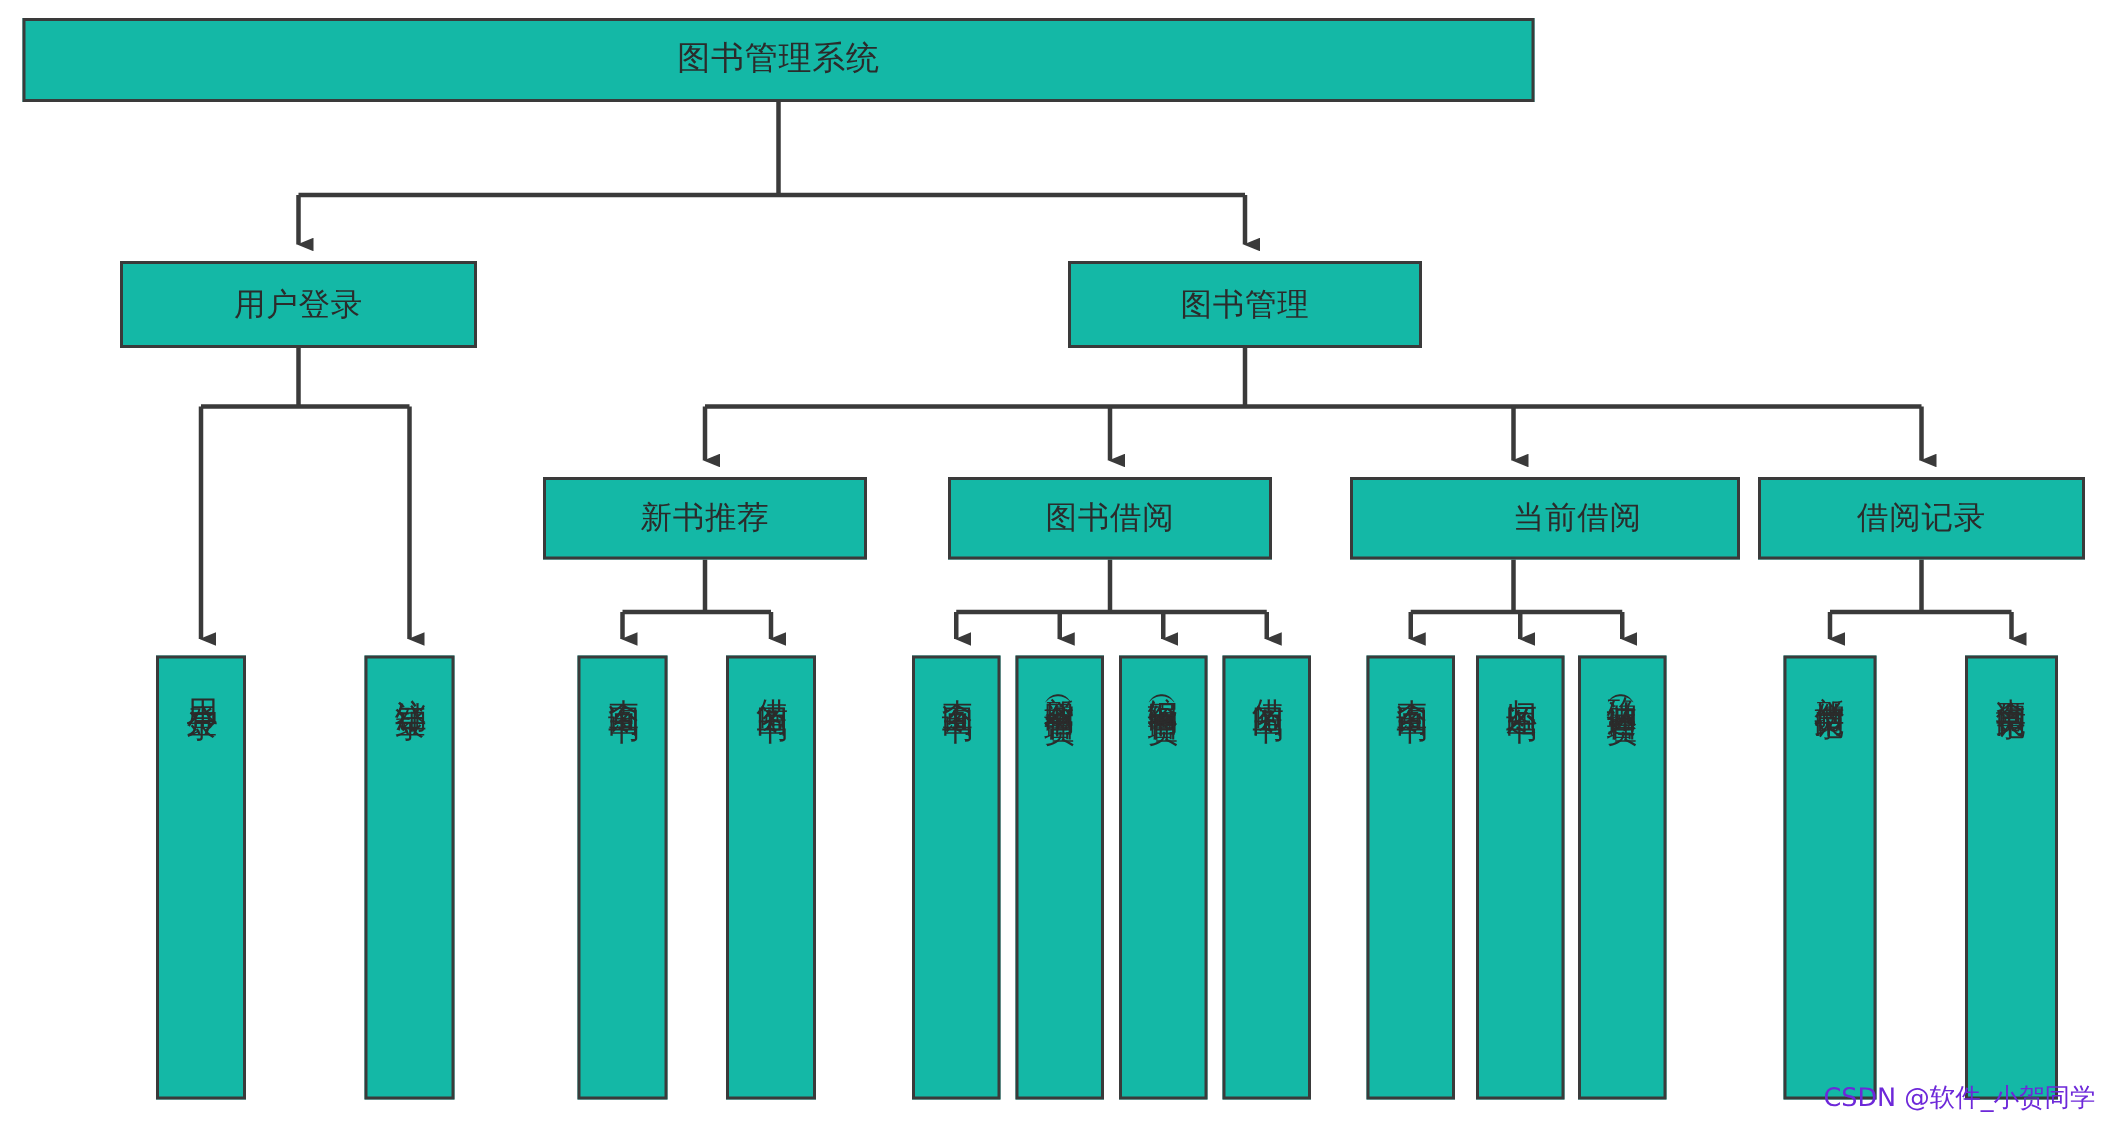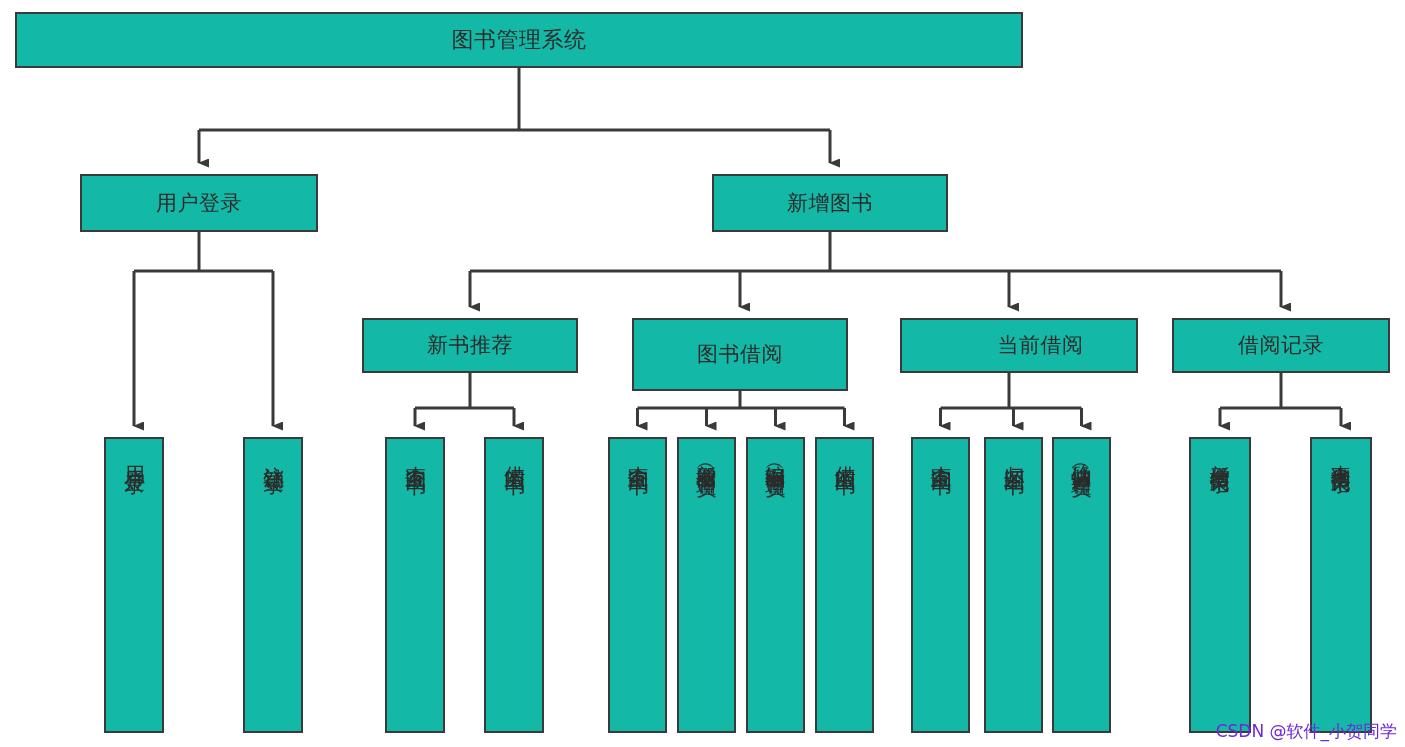--- a/index.html
+++ b/index.html
@@ -126,29 +126,29 @@
   </svg>
 
   <div class="watermark">CSDN @软件_小贺同学</div>
 <div class="node horiz root" style="left: 15px; top: 12px; width: 1008px; height: 56px;">
       <span class="label">图书管理系统</span>
     </div>
     <div class="node horiz" style="left: 80px; top: 174px; width: 238px; height: 58px;">
       <span class="label">用户登录</span>
     </div>
     <div class="node horiz" style="left: 712px; top: 174px; width: 236px; height: 58px;">
-      <span class="label">新增图书</span>
+      <span class="label">图书管理</span>
     </div>
     <div class="node horiz" style="left: 362px; top: 318px; width: 216px; height: 55px;">
       <span class="label">新书推荐</span>
     </div>
-    <div class="node horiz" style="left: 632px; top: 318px; width: 216px; height: 73px;">
+    <div class="node horiz" style="left: 632px; top: 318px; width: 216px; height: 55px;">
       <span class="label">图书借阅</span>
     </div>
-    <div class="node horiz" style="left: 900px; top: 318px; width: 238px; height: 55px; padding-left: 43px;">
+    <div class="node horiz" style="left: 900px; top: 318px; width: 260px; height: 55px; padding-left: 43px;">
       <span class="label">当前借阅</span>
     </div>
     <div class="node horiz" style="left: 1172px; top: 318px; width: 218px; height: 55px;">
       <span class="label">借阅记录</span>
     </div>
     <div class="node vert" style="left: 104px; top: 437px; width: 60px; height: 296px;">
       <span class="label">用户登录</span>
     </div>
     <div class="node vert" style="left: 243px; top: 437px; width: 60px; height: 296px;">
       <span class="label">注销登录</span>

